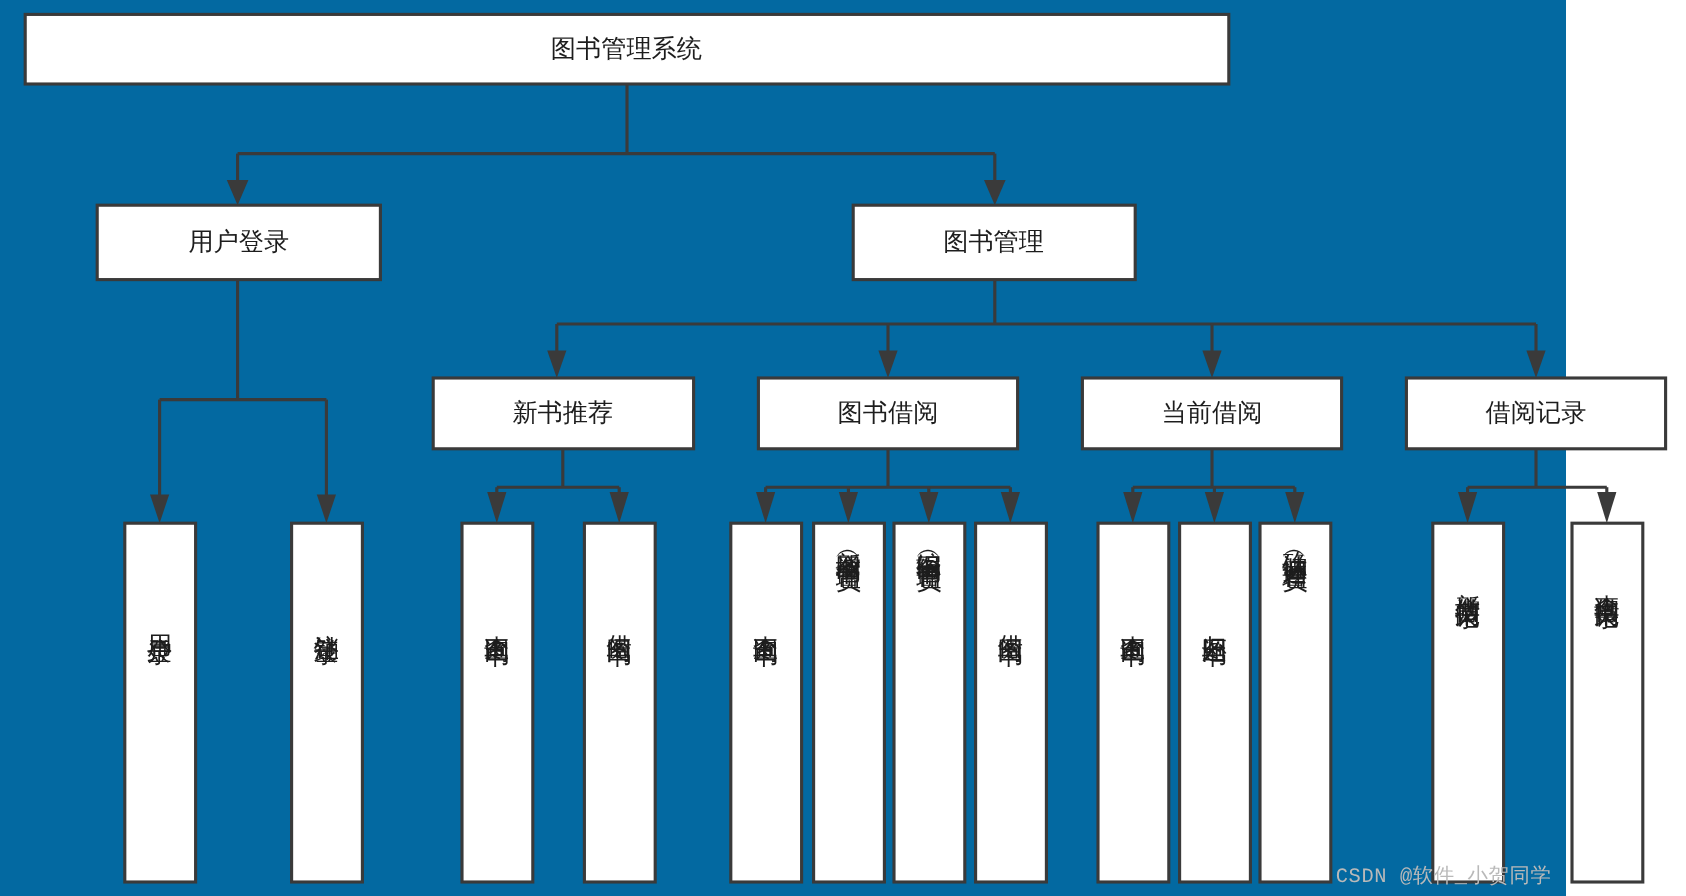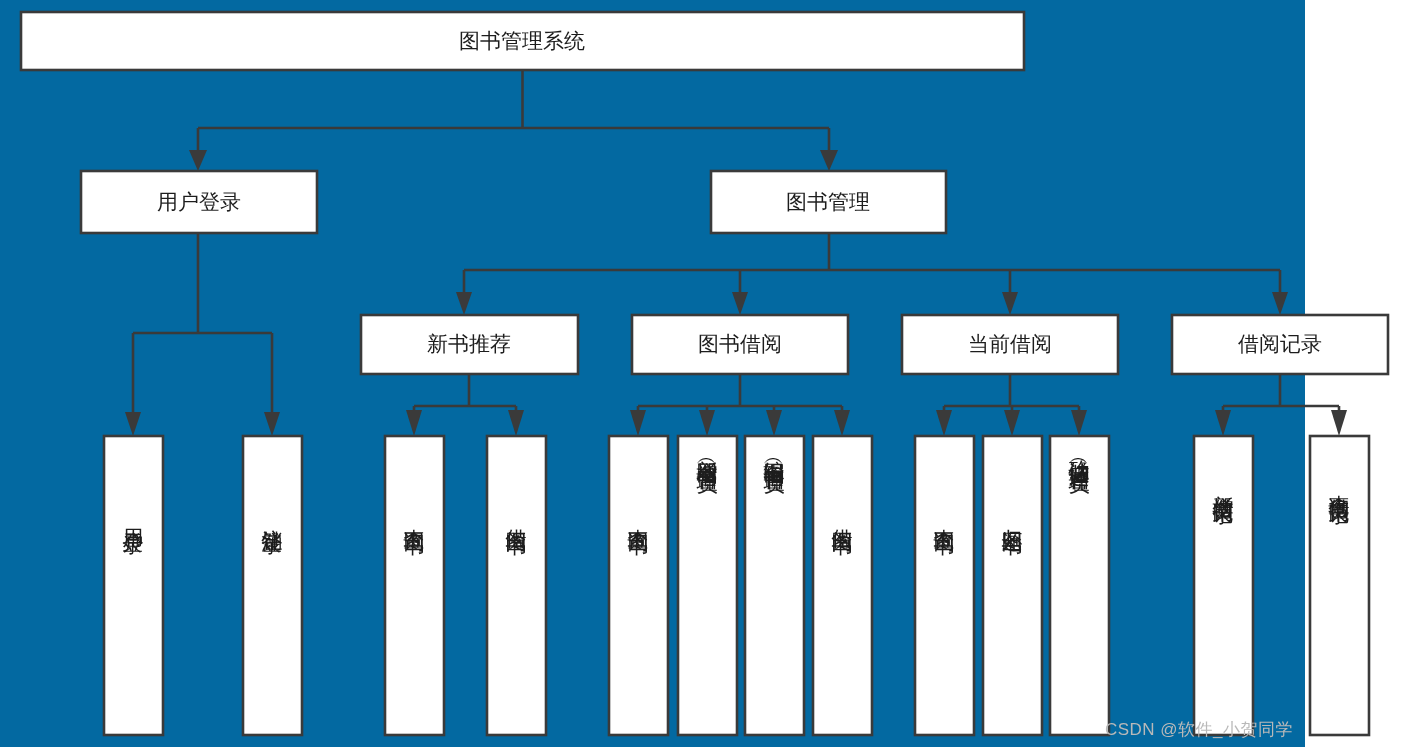--- a/index.html
+++ b/index.html
@@ -54,21 +54,21 @@
     font-size: 21px;
     fill: #1d1d1d;
     writing-mode: vertical-rl;
     text-orientation: upright;
     letter-spacing: 2px;
   }
   .watermark-text {
     position: absolute;
     right: 12px;
     bottom: 6px;
-    font-family: Liberation Sans, sans-serif;
+    font-family: Liberation Mono, monospace;
     font-size: 17px;
     color: #b9b9b9;
     white-space: nowrap;
     letter-spacing: 0.5px;
     pointer-events: none;
   }
 </style>
 </head>
 <body>
 

